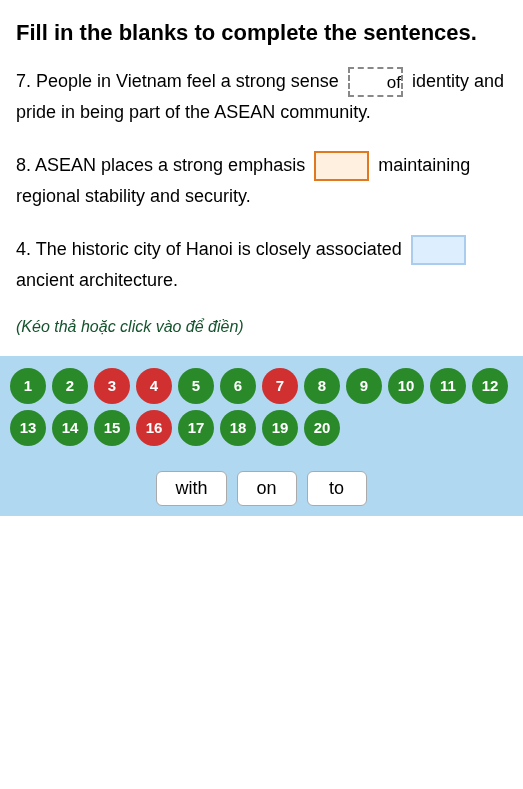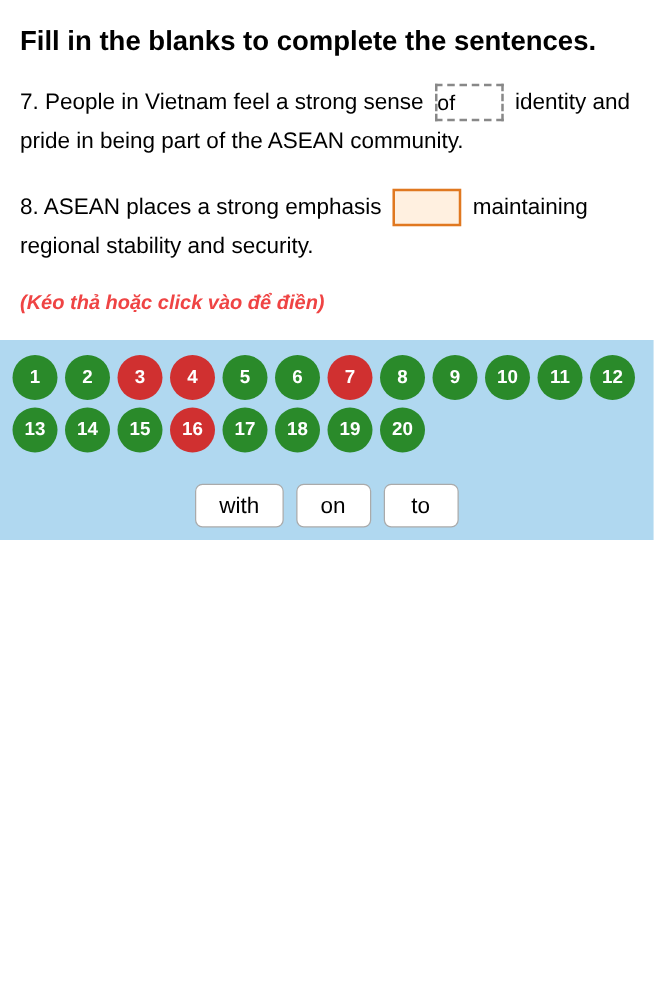--- a/index.html
+++ b/index.html
@@ -29,41 +29,40 @@
 
     .blank-box {
       display: inline-block;
       min-width: 55px;
       height: 30px;
       border: 2px dashed #888;
       vertical-align: middle;
       margin: 0 4px;
       background: transparent;
       cursor: pointer;
-      text-align: left;
+      text-align: right;
       line-height: 28px;
       font-size: 17px;
     }
 
     .blank-box.filled-on-orange {
       border: 2px solid #e07820;
       background: #fff0e0;
     }
 
     .blank-box.filled-blue {
       border: 2px solid #aaccee;
       background: #ddeeff;
     }
 
     .hint-text {
       margin-top: 10px;
       font-style: italic;
       font-size: 16px;
-      color: #ef4444;
-      font-weight: bold;
+      color: #14532d;
     }
 
     .bottom-section {
       background: #b0d8f0;
       padding: 12px 10px 10px 10px;
       margin-top: 10px;
     }
 
     .number-circles {
       display: flex;
@@ -118,20 +117,25 @@
     <span>identity and pride in being part of the ASEAN community.</span>
   </div>
 
 
   <div class="sentence-block">
     <span>8. ASEAN places a strong emphasis</span>
     <span class="blank-box filled-on-orange"></span>
     <span>maintaining regional stability and security.</span>
   </div>
 
+  <div class="sentence-block">
+    <span>4. The historic city of Hanoi is closely associated</span>
+    <span class="blank-box filled-blue"></span>
+    <span>ancient architecture.</span>
+  </div>
 
   <div class="hint-text">(Kéo thả hoặc click vào để điền)</div>
 </div>
 
 <div class="bottom-section">
   <div class="number-circles" id="circles-container">
       <div class="circle green">1</div>
       <div class="circle green">2</div>
       <div class="circle red">3</div>
       <div class="circle red">4</div>

